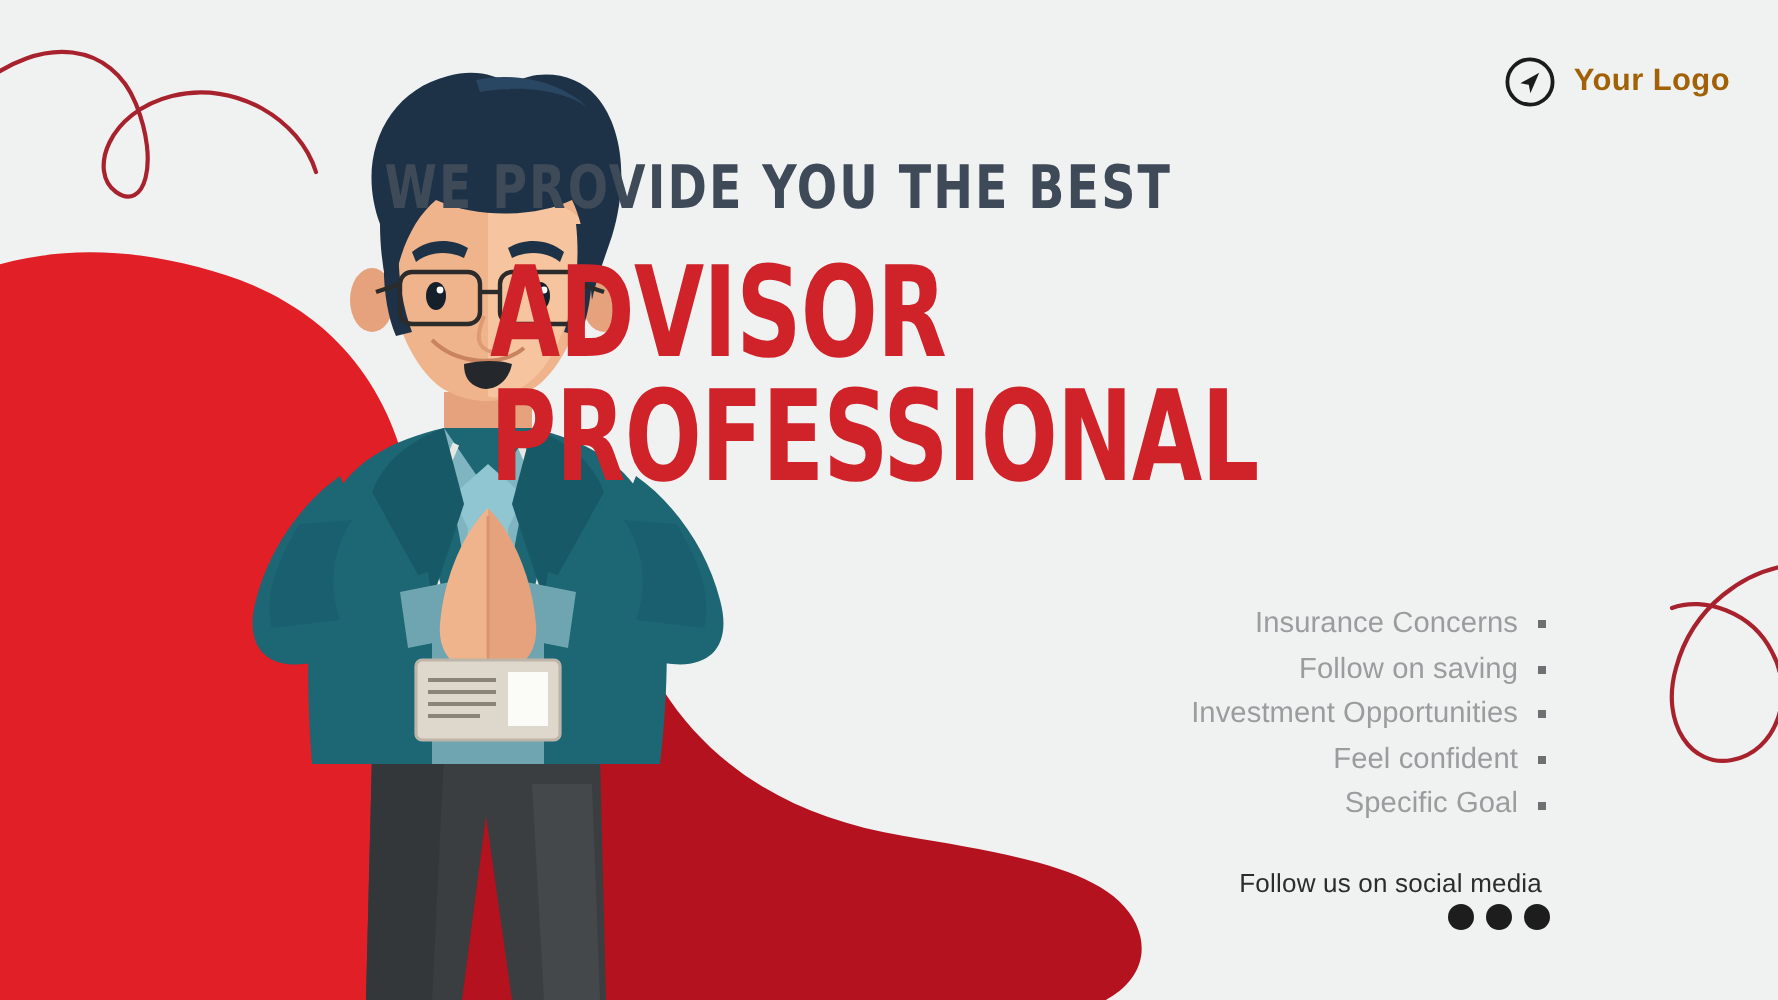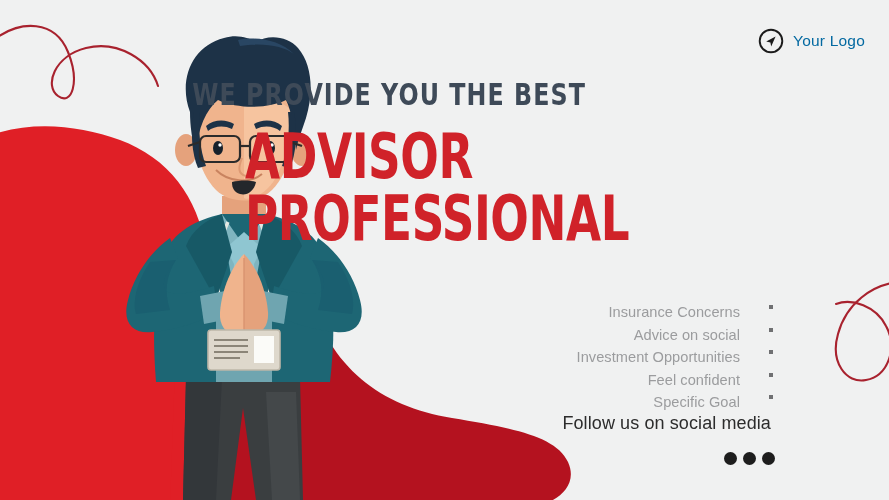--- a/index.html
+++ b/index.html
@@ -43,22 +43,22 @@
     gap: 9px;
   }
   .logo-mark {
     width: 26px;
     height: 26px;
     flex: 0 0 auto;
     display: block;
   }
   .logo-text {
     font-size: 15.5px;
-    font-weight: normal;
-    color: #0369a1;
+    font-weight: bold;
+    color: #a16207;
     letter-spacing: 0.2px;
     white-space: nowrap;
   }
 
   
   .text-block {
     position: absolute;
     right: 116px;
     top: 80px;
     width: 660px;
@@ -103,42 +103,43 @@
     top: 301px;
     width: 420px;
     list-style: none;
     margin: 0;
     padding: 0;
     text-align: right;
   }
   .bullets li {
     display: flex;
     justify-content: flex-end;
-    gap: 29px;
+    align-items: center;
+    gap: 10px;
     font-size: 14.6px;
     color: #9b9c9e;
     line-height: 1.0;
     padding: 4.0px 0;
     white-space: nowrap;
     letter-spacing: 0.05px;
   }
   .bullets .sq {
     width: 4px;
     height: 4px;
     background: #6f7072;
     flex: 0 0 auto;
     display: block;
   }
 
   
   .follow {
     position: absolute;
     right: 118px;
-    top: 413px;
-    font-size: 18px;
+    top: 434px;
+    font-size: 13px;
     color: #2c2c2c;
     letter-spacing: 0.1px;
     white-space: nowrap;
   }
   .social-row {
     position: absolute;
     right: 114px;
     top: 452px;
     display: flex;
     gap: 6px;
@@ -318,21 +319,21 @@
     <div class="title-1">ADVISOR</div>
     <div class="title-2">PROFESSIONAL</div>
   </div>
 
   <ul class="bullets">
     <li>
       <span>Insurance Concerns</span>
       <span class="sq"></span>
     </li>
     <li>
-      <span>Advice on social</span>
+      <span>Follow on saving</span>
       <span class="sq"></span>
     </li>
     <li>
       <span>Investment Opportunities</span>
       <span class="sq"></span>
     </li>
     <li>
       <span>Feel confident</span>
       <span class="sq"></span>
     </li>

